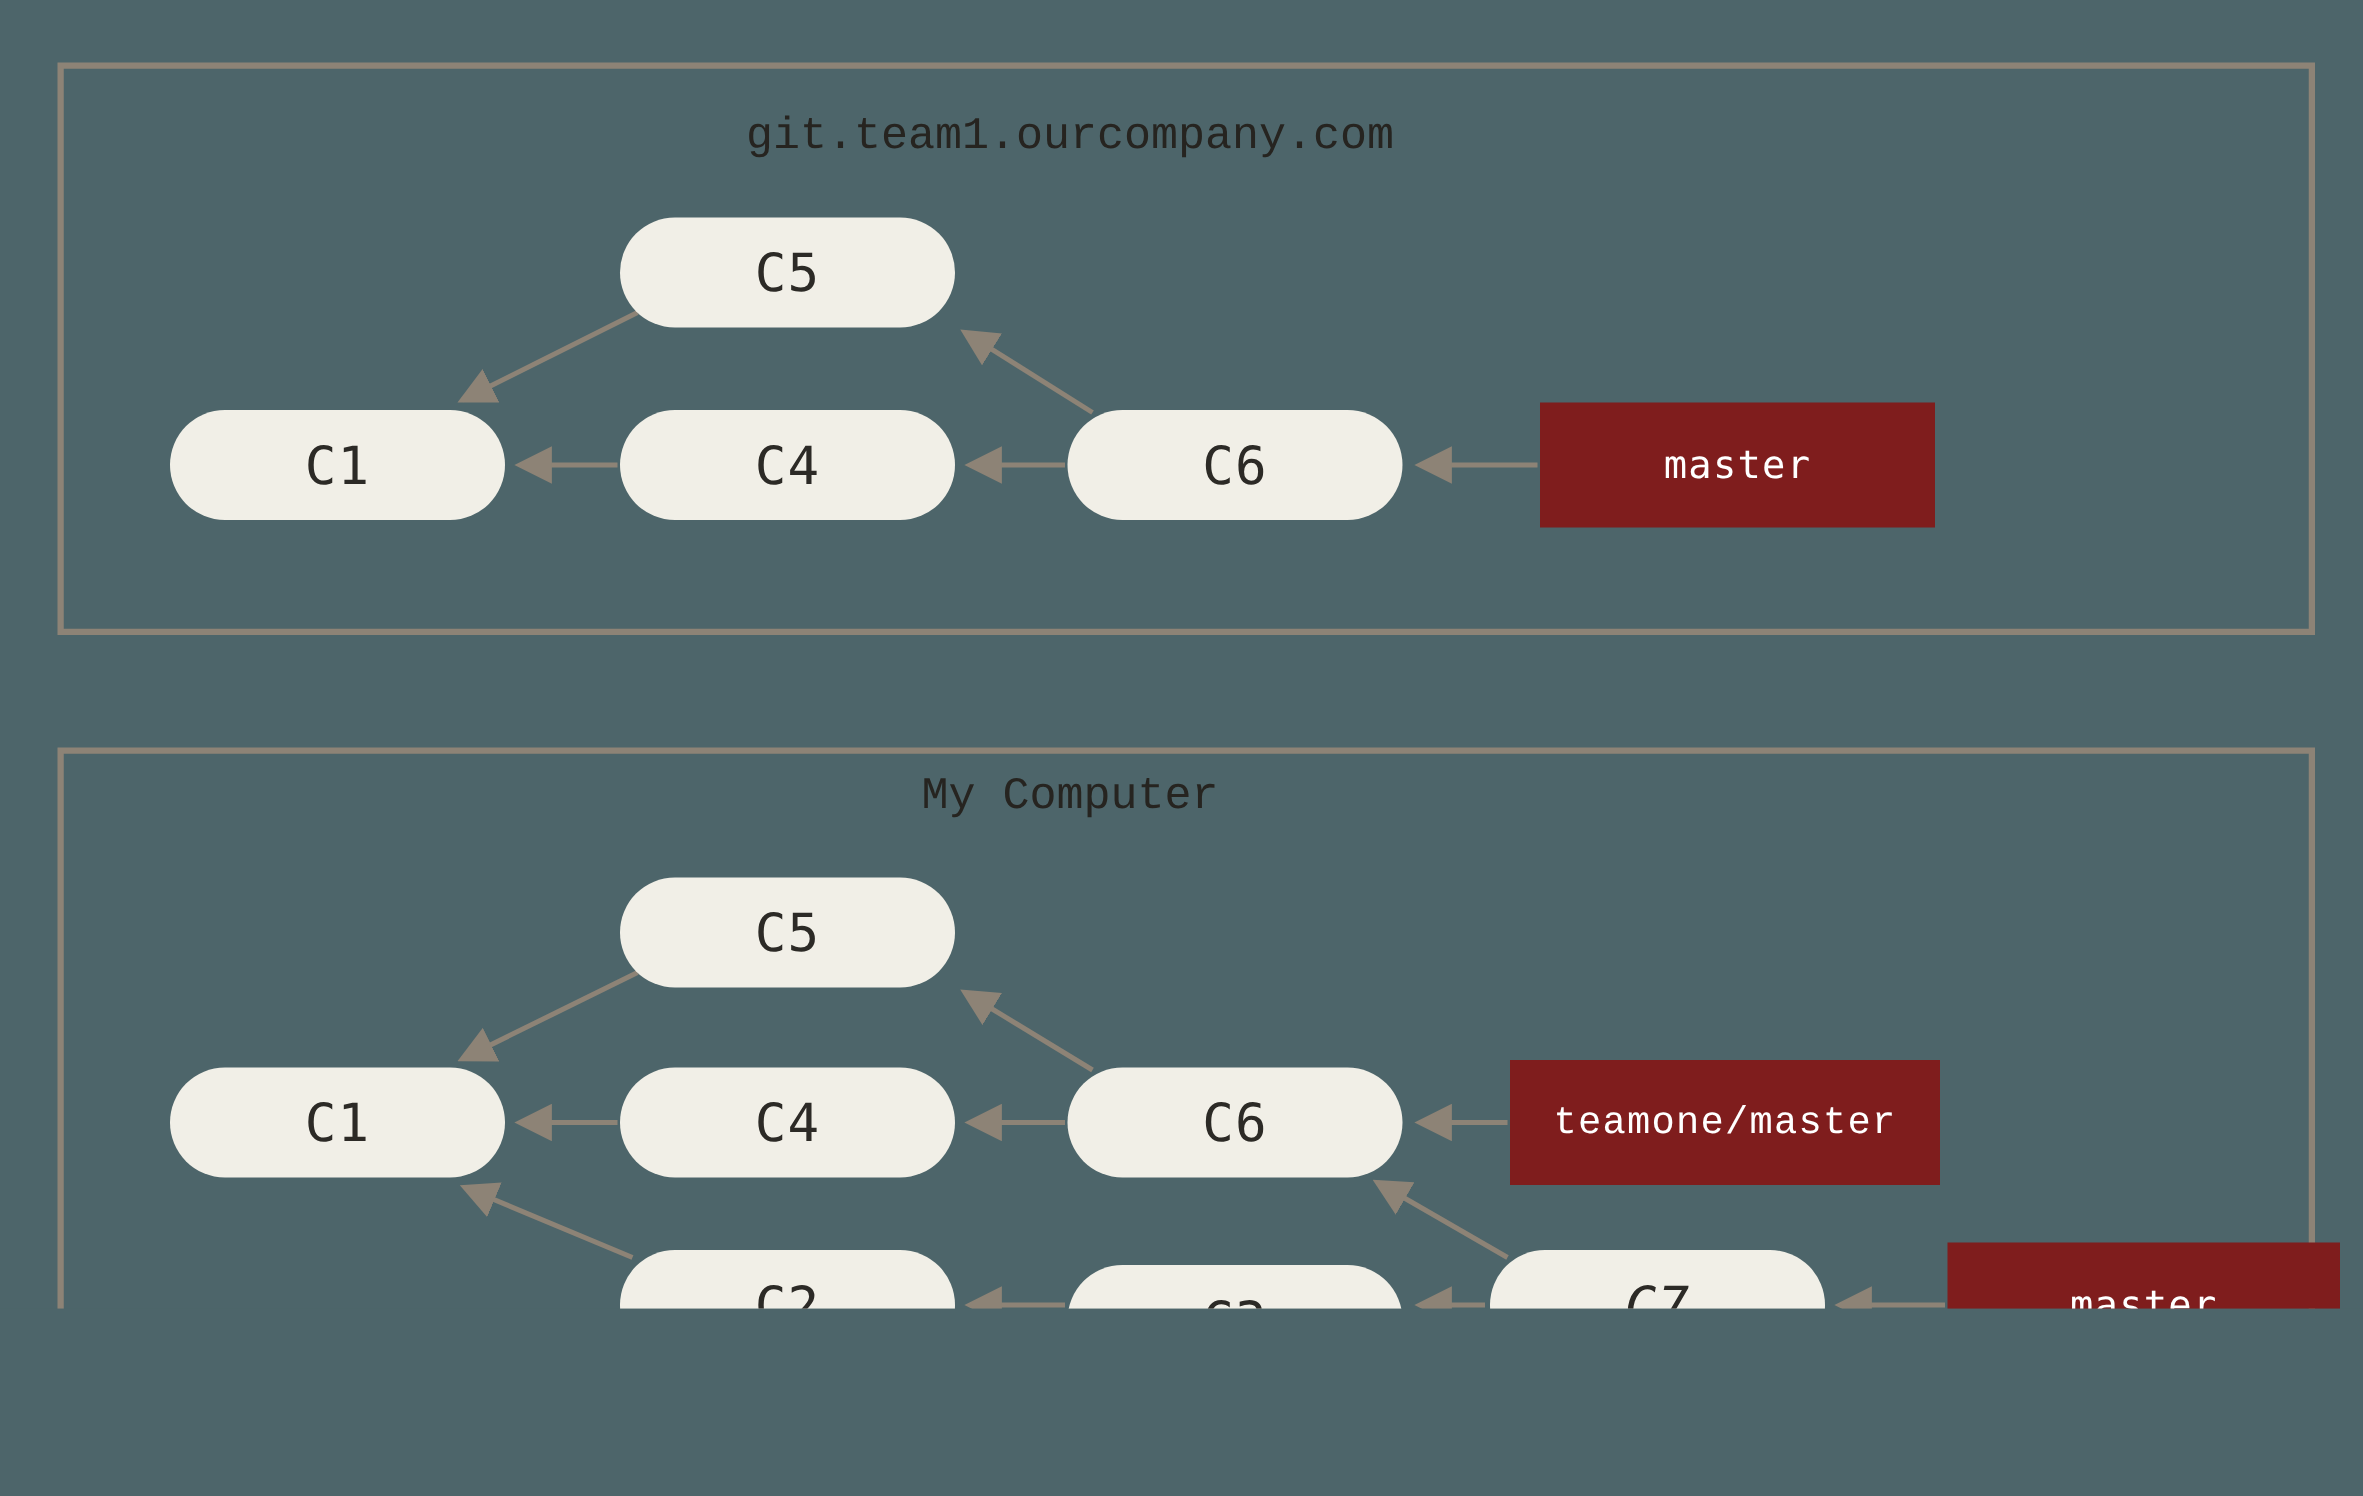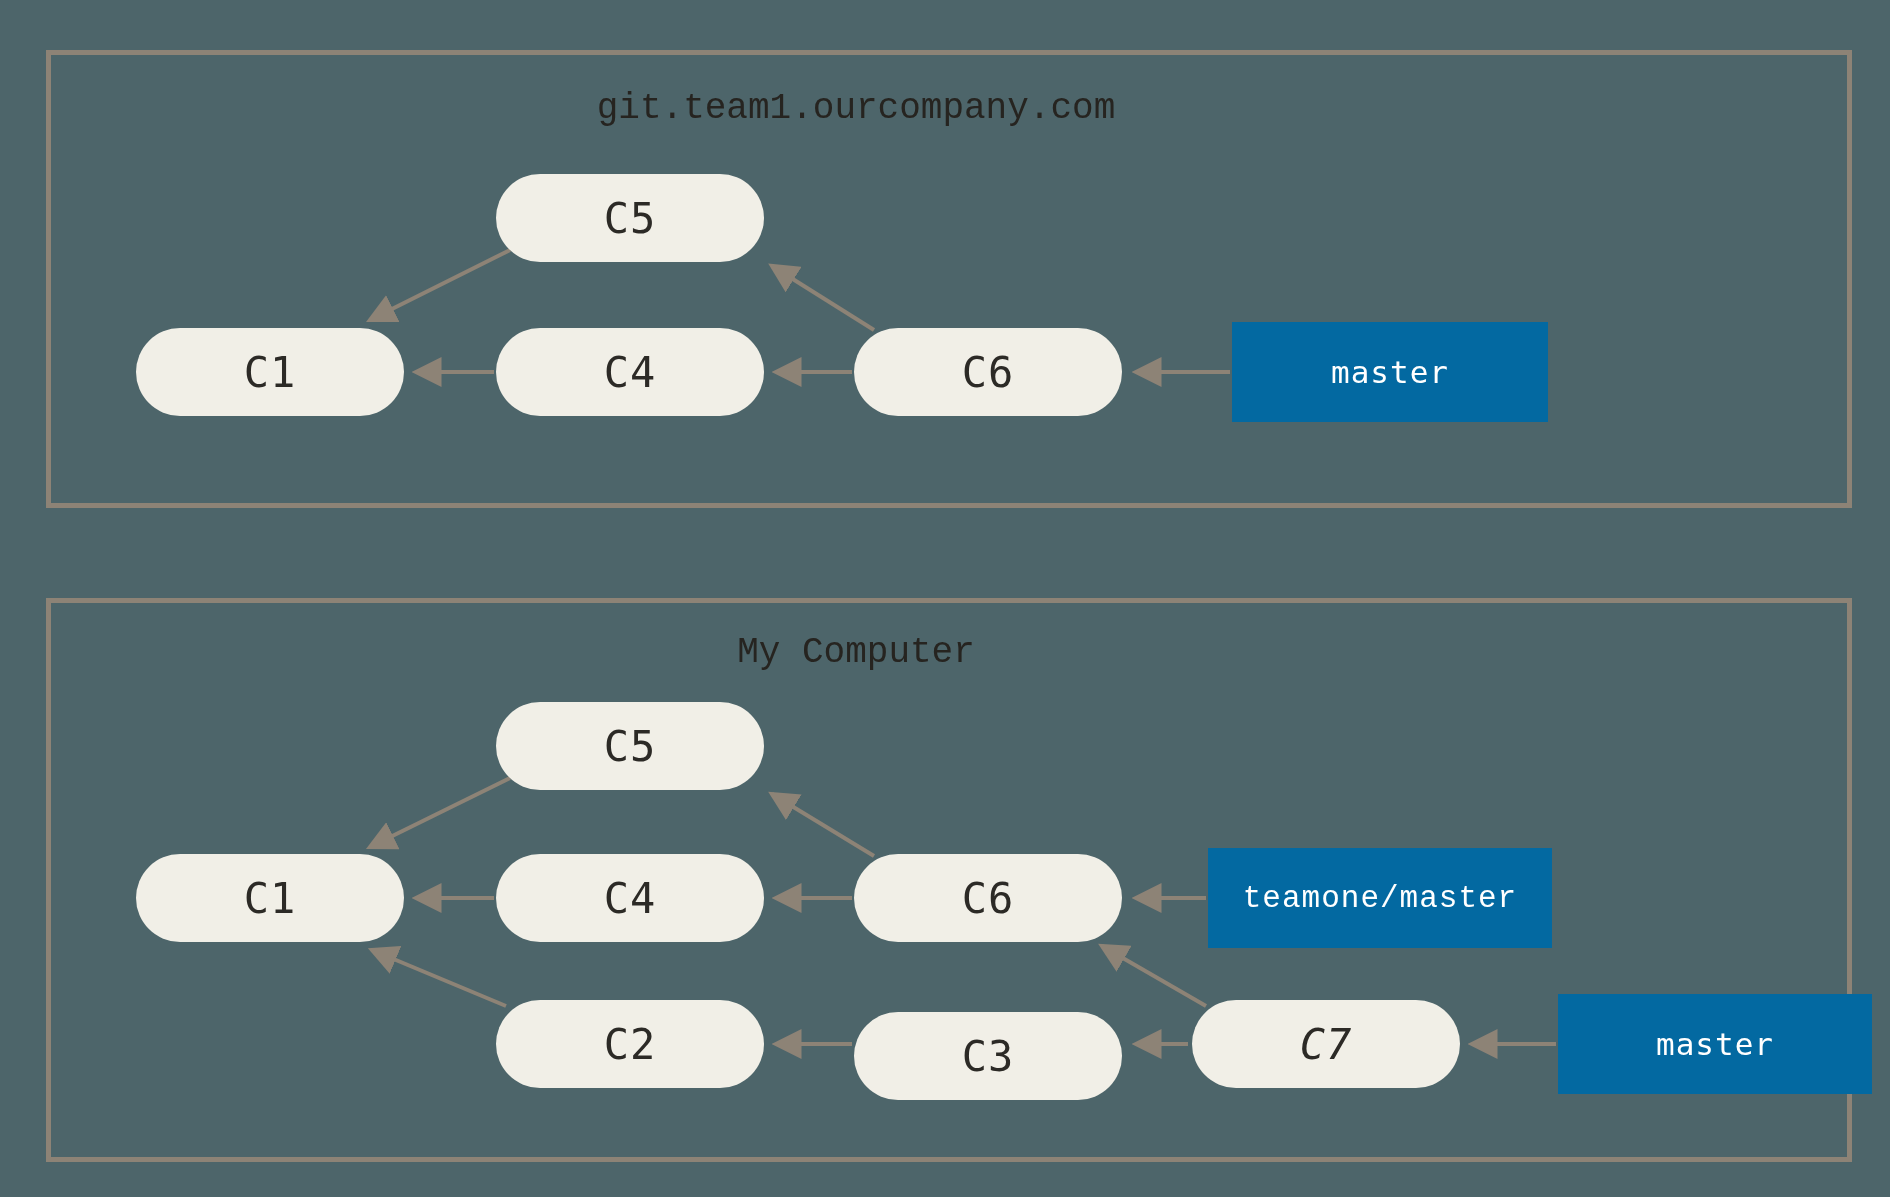--- a/index.html
+++ b/index.html
@@ -1,19 +1,19 @@
 <!DOCTYPE html>
 <html><head>
 <meta charset="utf-8">
 <style>
   html, body { margin: 0; padding: 0; background: #4d656a; }
   .canvas {
     position: relative;
     width: 1890px;
-    height: 1197px;
+    height: 1047px;
     background: #4d656a;
     overflow: hidden;
     font-family: "DejaVu Sans Mono", monospace;
   }
   .panel {
     position: absolute;
     border: 5px solid #8d8376;
     box-sizing: border-box;
     background: transparent;
   }
@@ -24,37 +24,37 @@
     left: 356px;
     width: 1000px;
     text-align: center;
     font-family: "Liberation Mono", monospace;
     font-size: 36px;
     font-weight: 500;
     color: #262420;
     white-space: nowrap;
   }
   .title-remote { top: 88px; }
-  .title-local  { top: 632px; }
+  .title-local  { top: 616px; }
   .node {
     position: absolute;
     width: 268px;
     height: 88px;
     border-radius: 44px;
     background: #f1efe7;
     color: #2c2a26;
     font-size: 42px;
     display: flex;
     align-items: center;
     justify-content: center;
     letter-spacing: 1px;
   }
   .ref {
     position: absolute;
-    background: #0369a1;
+    background: #7f1d1d;
     color: #ffffff;
     font-size: 31px;
     display: flex;
     align-items: center;
     justify-content: center;
     letter-spacing: 1px;
   }
   .edges {
     position: absolute;
     left: 0;

